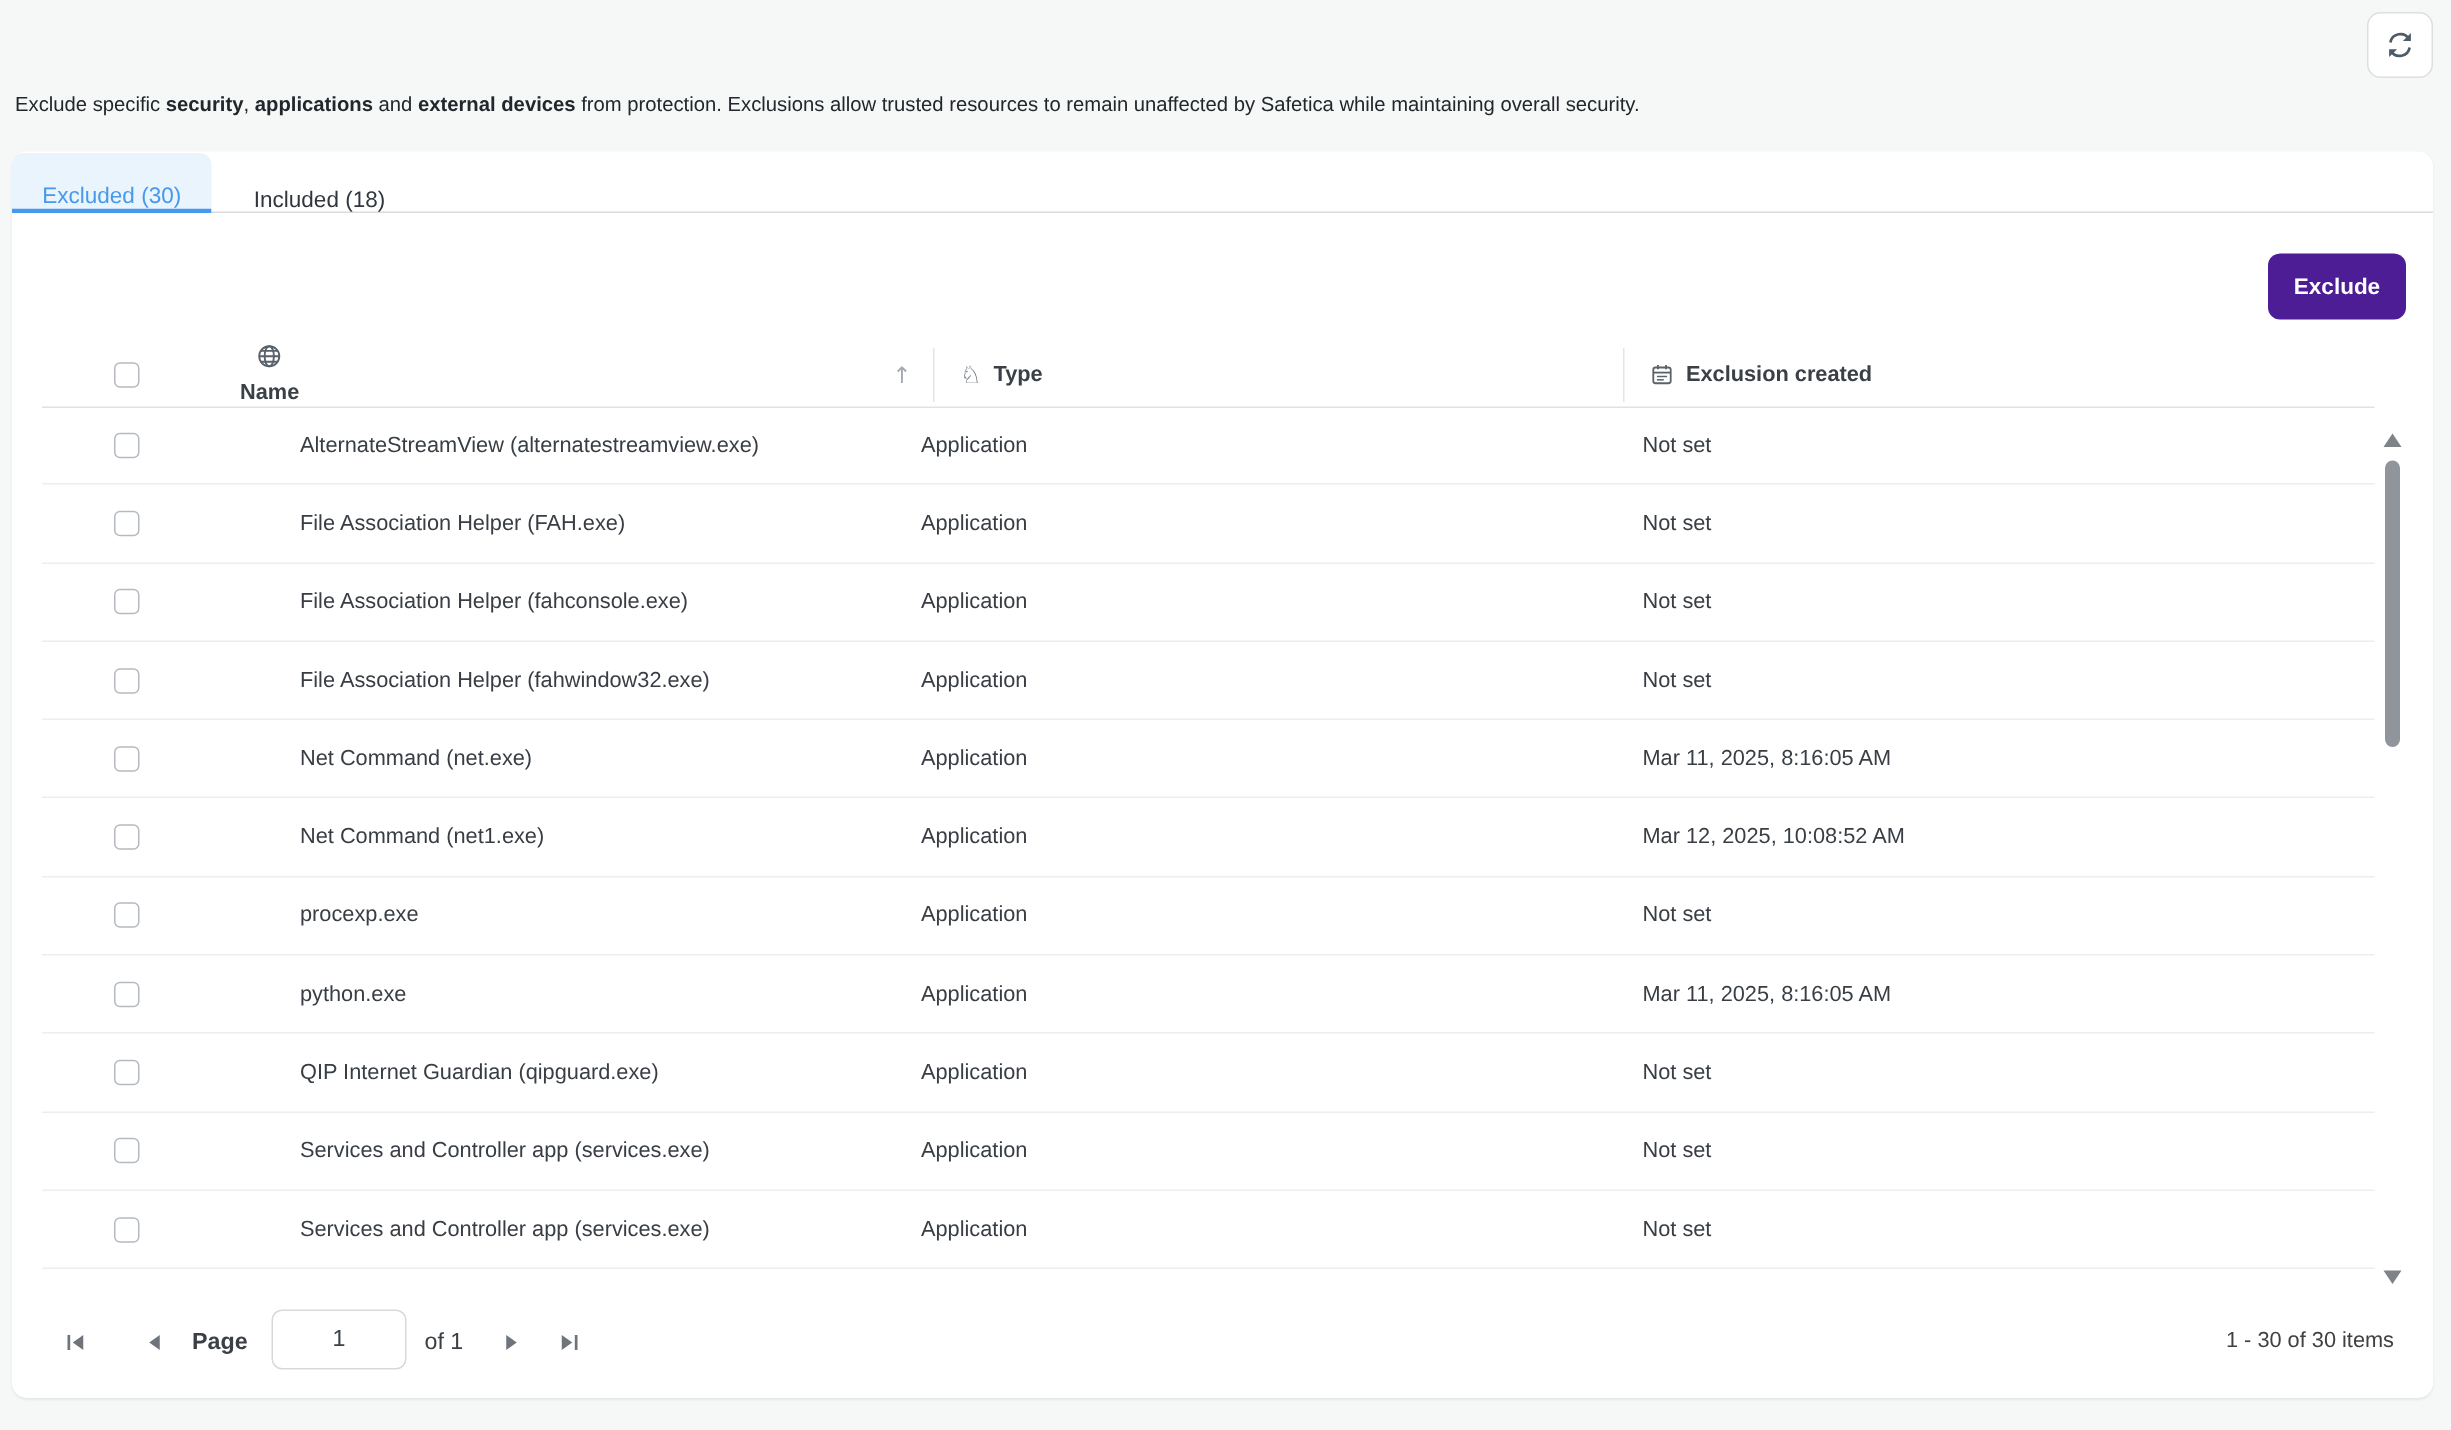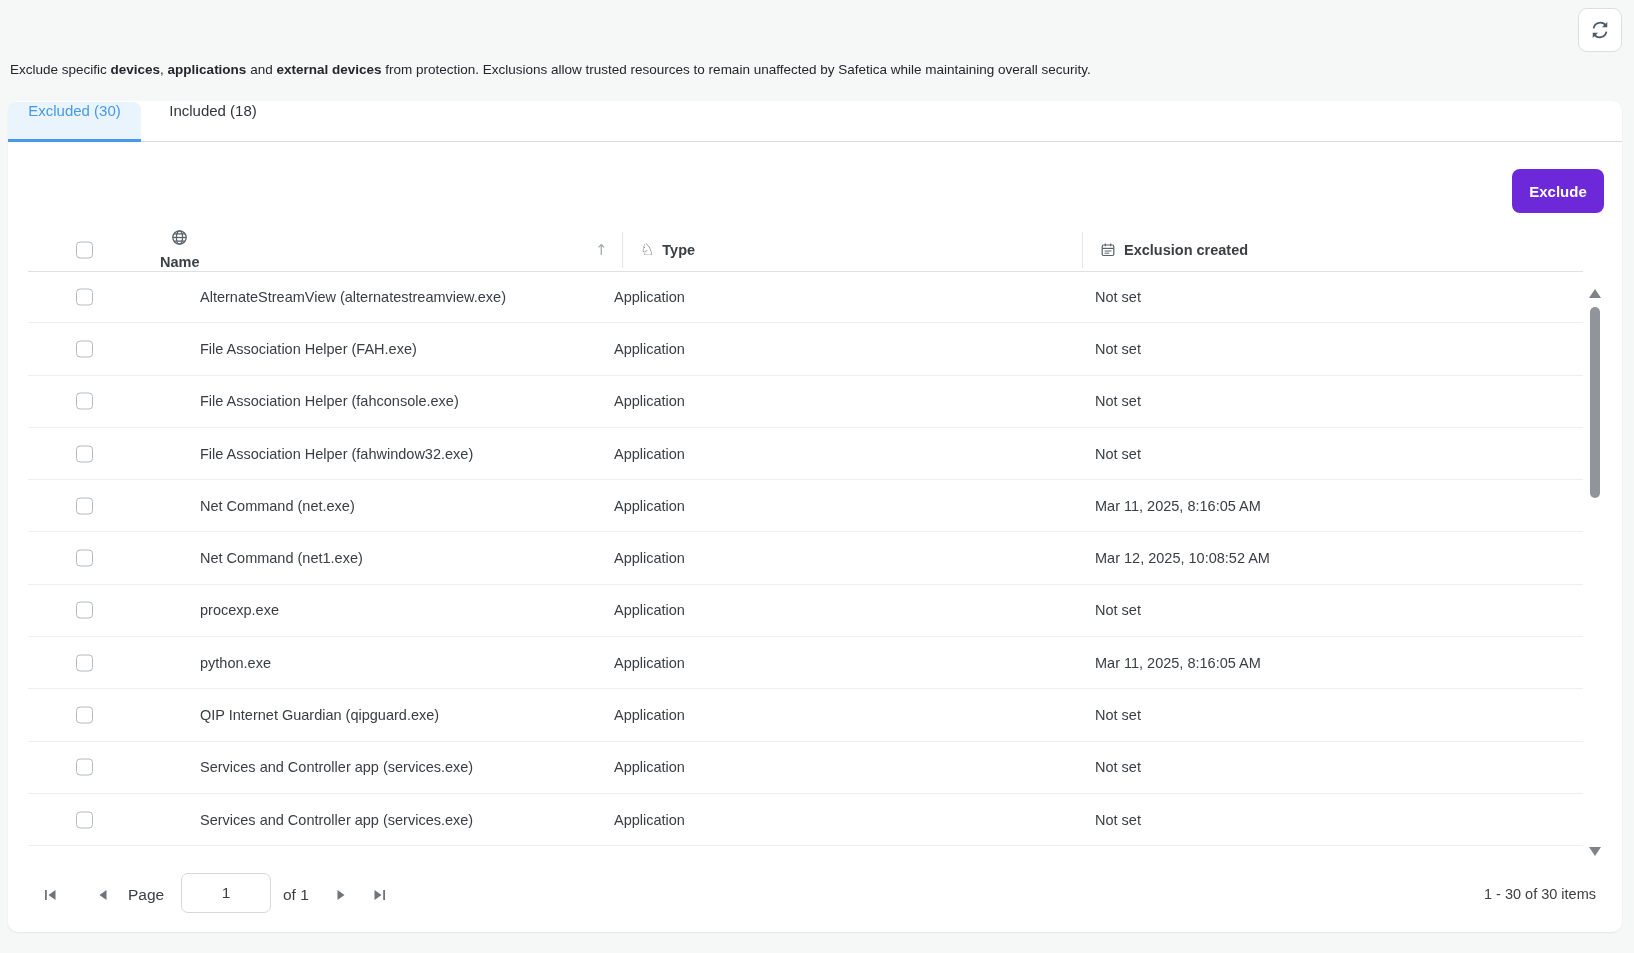--- a/index.html
+++ b/index.html
@@ -5,26 +5,26 @@
   html,body{margin:0;padding:0;background:#f3f4f5;font-family:"Liberation Sans", sans-serif;}
   .page{position:relative;width:1634px;height:953px;background:#f6f7f7;overflow:hidden;}
   
   .title{position:absolute;left:10px;top:6px;font-size:31px;font-weight:700;color:#2d3237;letter-spacing:-.3px;margin:0;}
   .subtitle{position:absolute;left:10px;top:62px;font-size:13.5px;color:#22272c;margin:0;white-space:nowrap;}
   .subtitle b{font-weight:700;}
   .refresh-btn{position:absolute;left:1578px;top:8px;width:44px;height:44px;background:#fff;border:1px solid #dcdfe2;border-radius:9px;display:flex;align-items:center;justify-content:center;cursor:pointer;box-sizing:border-box;}
   
   .card{position:absolute;left:8px;top:101px;width:1614px;height:831px;background:#fff;border-radius:10px;box-shadow:0 1px 2px rgba(0,0,0,.07);}
   
-  .tab{position:absolute;top:102px;height:40px;display:flex;align-items:flex-start;justify-content:center;font-size:15px;cursor:pointer;box-sizing:border-box;}
+  .tab{position:absolute;top:102px;height:40px;display:flex;align-items:flex-end;justify-content:center;font-size:15px;cursor:pointer;box-sizing:border-box;}
   .tab-active{left:8px;width:133px;background:#e9f4fd;color:#4799eb;border-bottom:3px solid #4799eb;border-radius:8px 8px 0 0;font-weight:400;}
   .tab-inactive{left:146px;width:134px;color:#30363c;}
   .tab-line{position:absolute;left:8px;top:141px;width:1614px;height:1px;background:#d9dbdd;}
   
-  .exclude-btn{position:absolute;left:1512px;top:169px;width:92px;height:44px;background:#6d28d9;border:none;border-radius:8px;color:#fff;font-size:15px;font-weight:700;cursor:pointer;font-family:inherit;}
+  .exclude-btn{position:absolute;left:1512px;top:169px;width:92px;height:44px;background:#4c1d95;border:none;border-radius:8px;color:#fff;font-size:15px;font-weight:700;cursor:pointer;font-family:inherit;}
   
   .thead{position:absolute;left:28px;top:229px;width:1555px;height:42px;border-bottom:1px solid #dfe2e4;}
   .cb{display:block;width:17px;height:17px;border:1.5px solid #b4bac0;border-radius:4px;background:#fff;position:absolute;top:50%;transform:translateY(-50%);cursor:pointer;box-sizing:border-box;}
   .thead .cb{left:48px;}
   .th{position:absolute;top:0;height:100%;display:flex;align-items:center;gap:8px;font-size:14.5px;font-weight:700;color:#3a4046;cursor:pointer;}
   .th-name{left:132px;flex-direction:column;}
   .th-type{left:612px;}
   .th-created{left:1072px;}
   .sort-arrow{position:absolute;left:567px;top:50%;transform:translateY(-50%);color:#a3a9af;font-size:15px;font-family:"DejaVu Sans", sans-serif;}
   .col-div{position:absolute;top:3px;height:36px;width:1px;background:#e3e5e7;}
@@ -41,21 +41,21 @@
   .cell-type{left:586px;}
   .cell-created{left:1067px;}
   
   .sb-arrow{position:absolute;left:1589px;width:0;height:0;border-left:6px solid transparent;border-right:6px solid transparent;cursor:pointer;}
   .sb-up{top:289px;border-bottom:9px solid #7d8387;}
   .sb-down{top:847px;border-top:9px solid #7d8387;}
   .sb-thumb{position:absolute;left:1590px;top:307px;width:10px;height:191px;background:#8f959b;border-radius:5px;cursor:pointer;}
   
   .pg-btn{position:absolute;top:884px;width:22px;height:22px;display:flex;align-items:center;justify-content:center;cursor:pointer;}
   .pg-first{left:40px;}.pg-prev{left:92px;}.pg-next{left:330px;}.pg-last{left:368px;}
-  .pg-label{position:absolute;left:128px;top:886px;font-size:15.5px;color:#3a4046;}
+  .pg-label{position:absolute;left:128px;top:886px;font-size:15.5px;color:#3a4046;font-weight:bold;}
   .pg-input{position:absolute;left:181px;top:873px;width:90px;height:40px;border:1px solid #d6d9db;border-radius:7px;text-align:center;font-size:15.5px;color:#3a4046;box-sizing:border-box;font-family:inherit;outline:none;}
   .pg-of{position:absolute;left:283px;top:886px;font-size:15.5px;color:#3a4046;}
   .pg-items{position:absolute;right:38px;top:886px;font-size:14.5px;color:#404040;}
   svg{display:block;}
 </style>
 </head>
 <body>
 
 <div class="page">
 
@@ -64,21 +64,21 @@
     <span>
       <svg width="22" height="22" viewBox="0 0 24 24" fill="none" stroke="#4e5b66" stroke-width="2">
         <path d="M5 10.2 A 7.4 7.4 0 0 1 18.6 7.6"></path>
         <polygon points="19.9,3.2 19.9,9 14.1,9" fill="#4e5b66" stroke="none"></polygon>
         <path d="M19 13.8 A 7.4 7.4 0 0 1 5.4 16.4"></path>
         <polygon points="4.1,20.8 4.1,15 9.9,15" fill="#4e5b66" stroke="none"></polygon>
       </svg>
     </span>
   </div>
 
-  <p class="subtitle"><span>Exclude specific </span><b>devices</b><span>, </span><b>applications</b><span> and </span><b>external devices</b><span> from protection. Exclusions allow trusted resources to remain unaffected by Safetica while maintaining overall security.</span></p>
+  <p class="subtitle"><span>Exclude specific </span><b>security</b><span>, </span><b>applications</b><span> and </span><b>external devices</b><span> from protection. Exclusions allow trusted resources to remain unaffected by Safetica while maintaining overall security.</span></p>
 
   <div class="card"></div>
   <div class="tab-line"></div>
 
   <div class="tab tab-active">
     <span>Excluded (30)</span>
   </div>
   <div class="tab tab-inactive">
     <span>Included (18)</span>
   </div>

